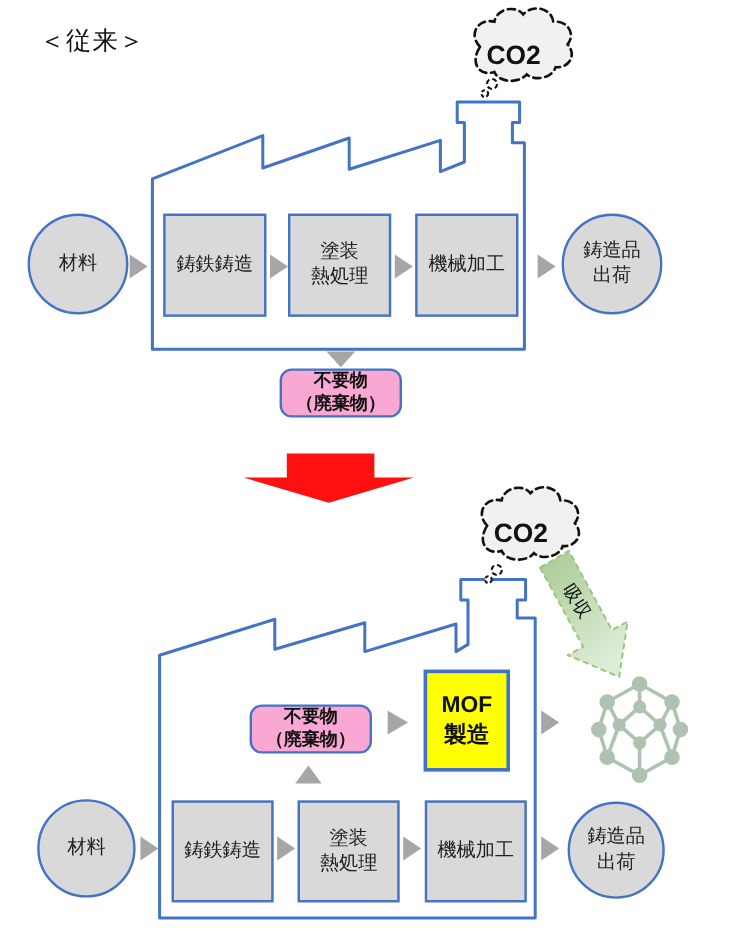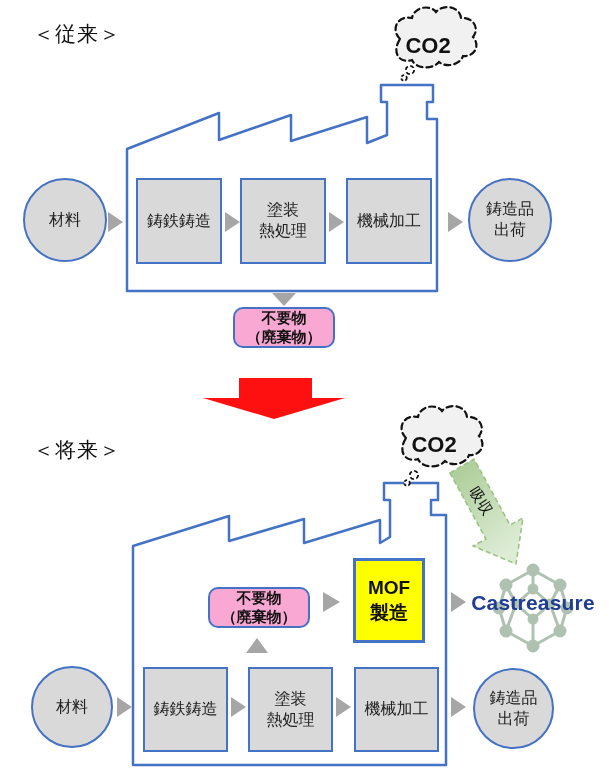--- a/index.html
+++ b/index.html
@@ -121,33 +121,31 @@
   <div class="abs node" style="left:240px;top:178px;width:86px;height:86px;">塗装
 熱処理</div>
   <div class="abs node" style="left:346px;top:178px;width:86px;height:86px;">機械加工</div>
 
   <div class="abs node circle" style="left:468px;top:178px;width:84px;height:84px;">鋳造品
 出荷</div>
 
   <div class="abs ybox" style="left:233px;top:307px;width:102px;height:41px;">不要物
 （廃棄物）</div>
 
-  <div class="abs sec-title" style="left:33px;top:436px;">＜将来＞</div>
 
   <div class="abs ybox" style="left:208px;top:587px;width:102px;height:41px;">不要物
 （廃棄物）</div>
 
   <div class="abs mofbox" style="left:353px;top:558px;width:72px;height:85px;">MOF
 製造</div>
 
   <div class="abs node circle" style="left:31px;top:666px;width:82px;height:82px;">材料</div>
 
   <div class="abs node" style="left:143px;top:667px;width:85px;height:85px;">鋳鉄鋳造</div>
   <div class="abs node" style="left:248px;top:667px;width:85px;height:85px;">塗装
 熱処理</div>
   <div class="abs node" style="left:354px;top:667px;width:85px;height:85px;">機械加工</div>
 
   <div class="abs node circle" style="left:473px;top:668px;width:81px;height:81px;">鋳造品
 出荷</div>
 
-  <div class="abs brand" style="left:468px;top:591px;width:130px;">Castreasure</div>
 
 </div>
 
 </body></html>

